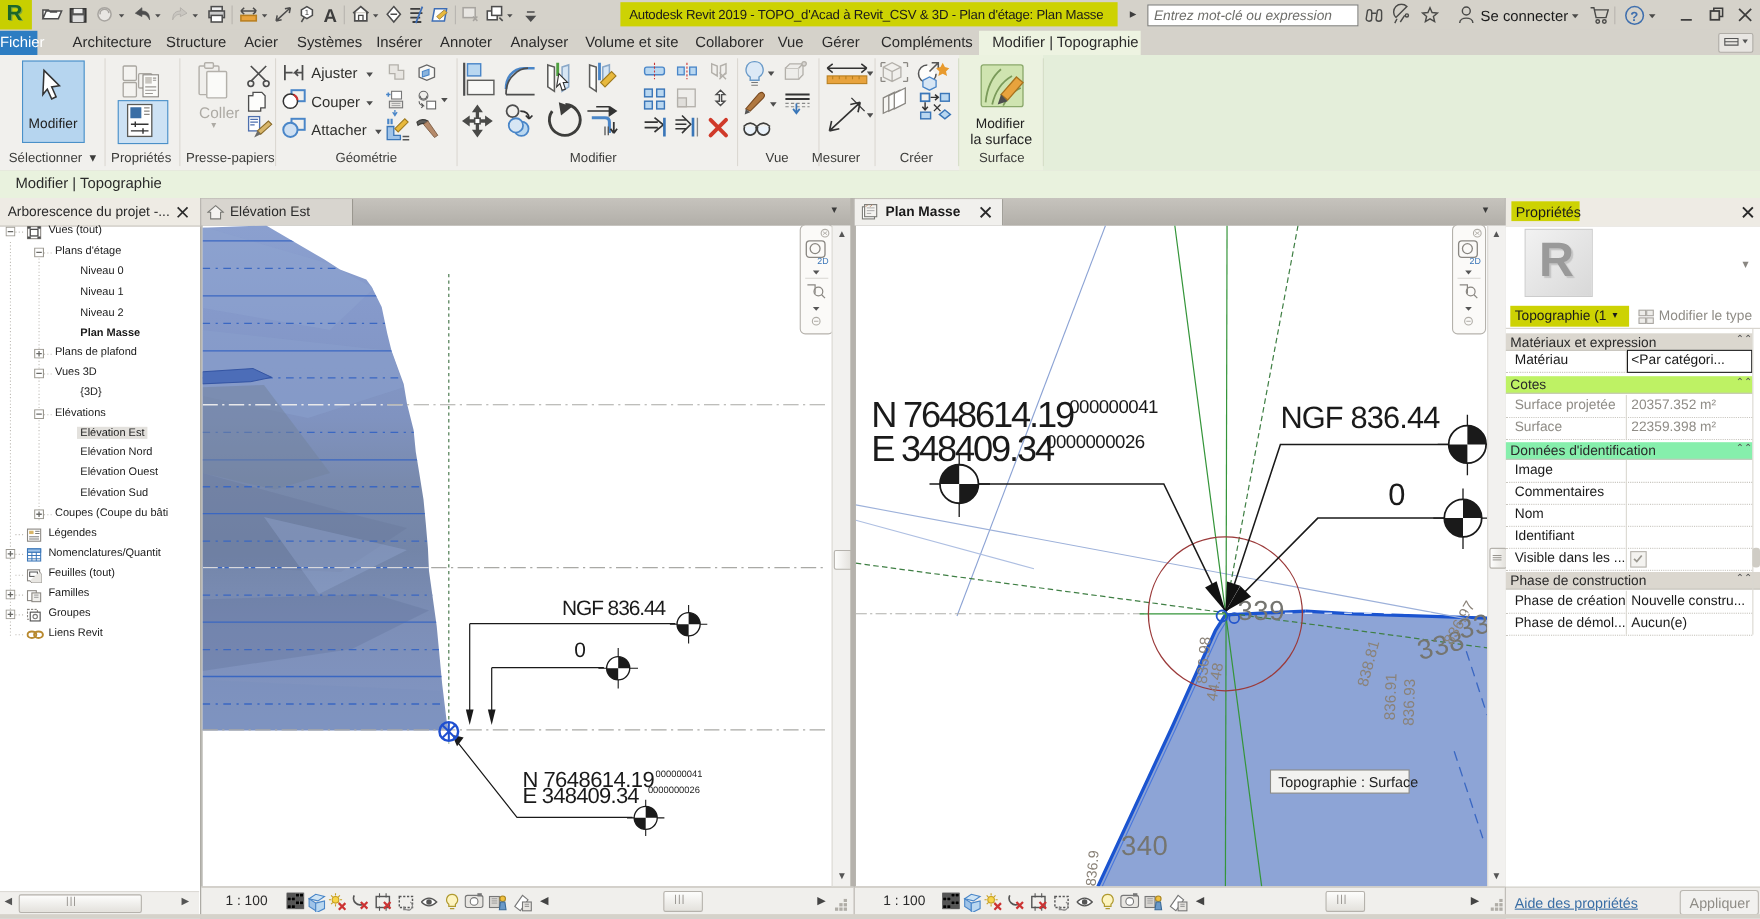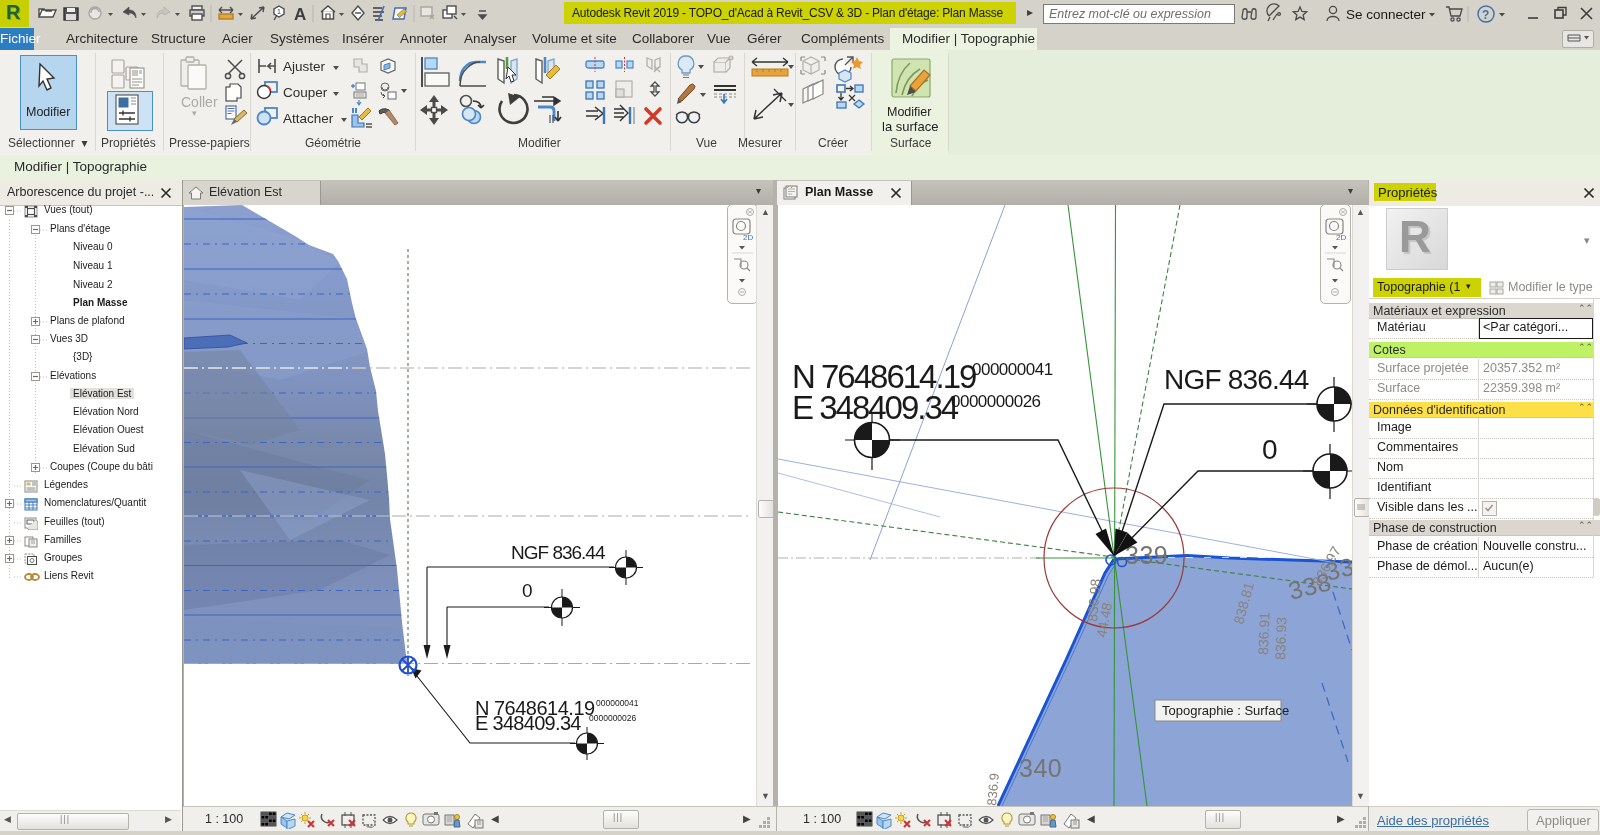--- a/index.html
+++ b/index.html
@@ -1105,21 +1105,21 @@
       <div class="a" style="left:0;top:60px;width:224px;height:20px;border-bottom:1px dotted #c8c5be;">
           <div class="tx" style="left:8px;top:2px;color:#8f8c86;">Surface projetée</div>
           <div class="a" style="left:109px;top:0;width:1px;height:20px;background:#dad7d0;"></div>
           <div class="tx" style="left:114px;top:2px;color:#8f8c86;">20357.352 m²</div>
         </div>
       <div class="a" style="left:0;top:80px;width:224px;height:20px;border-bottom:1px dotted #c8c5be;">
           <div class="tx" style="left:8px;top:2px;color:#8f8c86;">Surface</div>
           <div class="a" style="left:109px;top:0;width:1px;height:20px;background:#dad7d0;"></div>
           <div class="tx" style="left:114px;top:2px;color:#8f8c86;">22359.398 m²</div>
         </div>
-      <div class="a" style="left:0;top:103px;width:224px;height:15px;background:#fde047;border-bottom:1px solid #c8c5be;">
+      <div class="a" style="left:0;top:103px;width:224px;height:15px;background:#86efac;border-bottom:1px solid #c8c5be;">
           <div class="tx" style="left:4px;top:1px;color:#2a2a2a;">Données d'identification</div>
           <div class="tx" style="left:209px;top:0px;font-size:9px;color:#555;">⌃⌃</div>
         </div>
       <div class="a" style="left:0;top:119px;width:224px;height:20px;border-bottom:1px dotted #c8c5be;">
           <div class="tx" style="left:8px;top:2px;color:#1a1a1a;">Image</div>
           <div class="a" style="left:109px;top:0;width:1px;height:20px;background:#dad7d0;"></div>
         </div>
       <div class="a" style="left:0;top:139px;width:224px;height:20px;border-bottom:1px dotted #c8c5be;">
           <div class="tx" style="left:8px;top:2px;color:#1a1a1a;">Commentaires</div>
           <div class="a" style="left:109px;top:0;width:1px;height:20px;background:#dad7d0;"></div>

